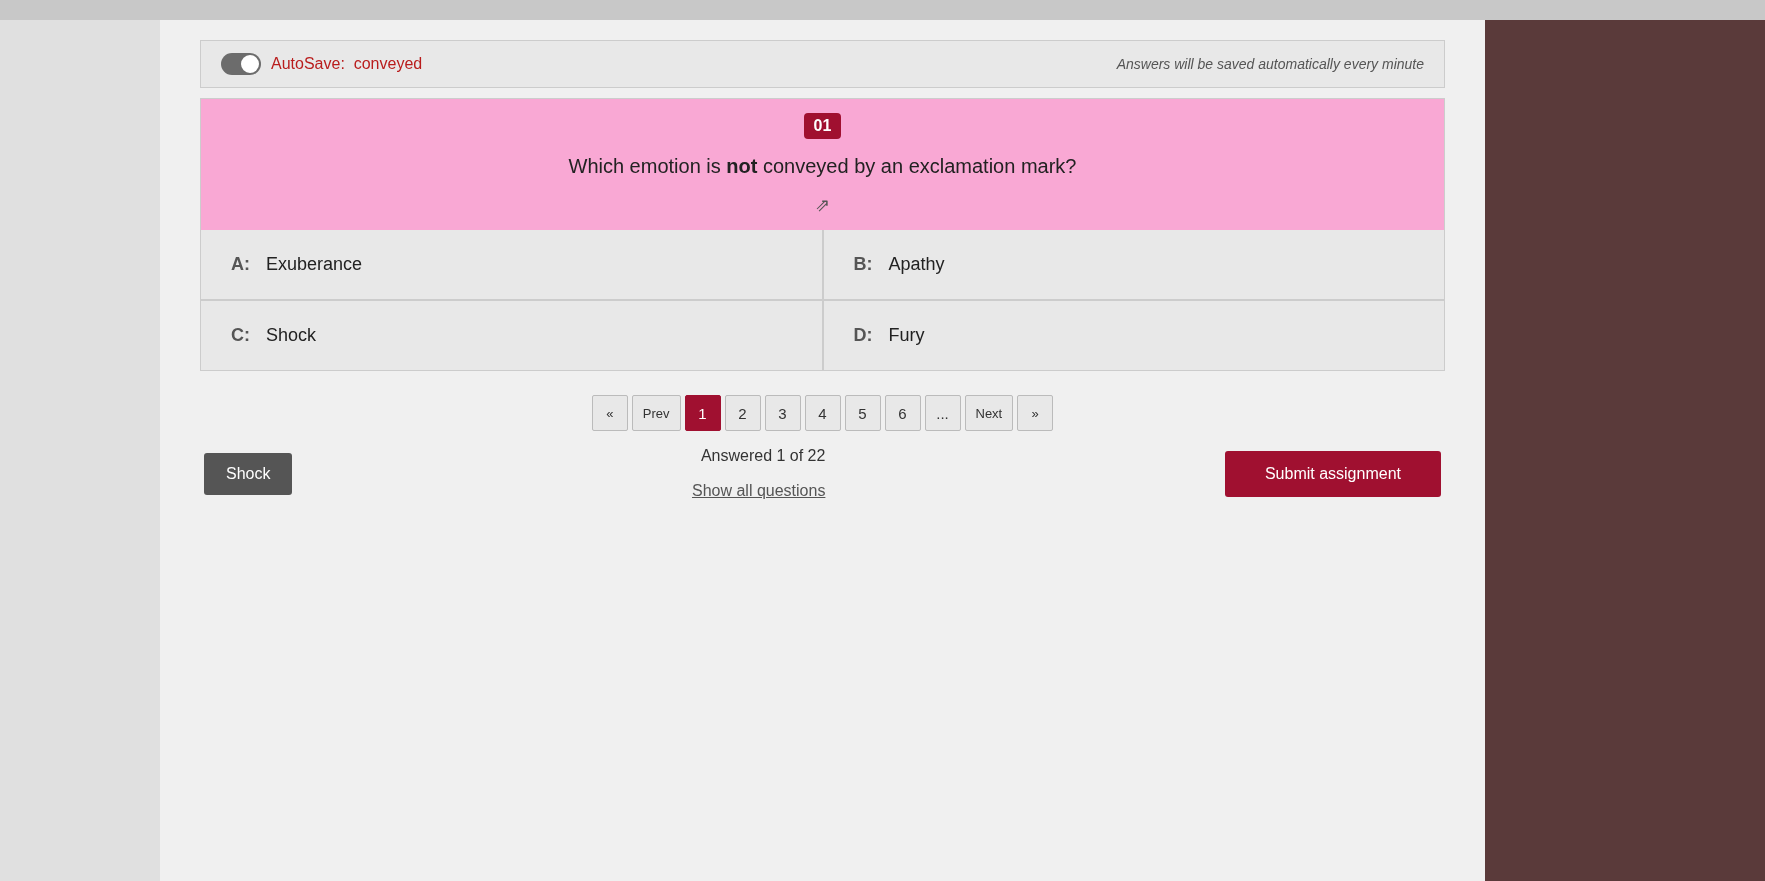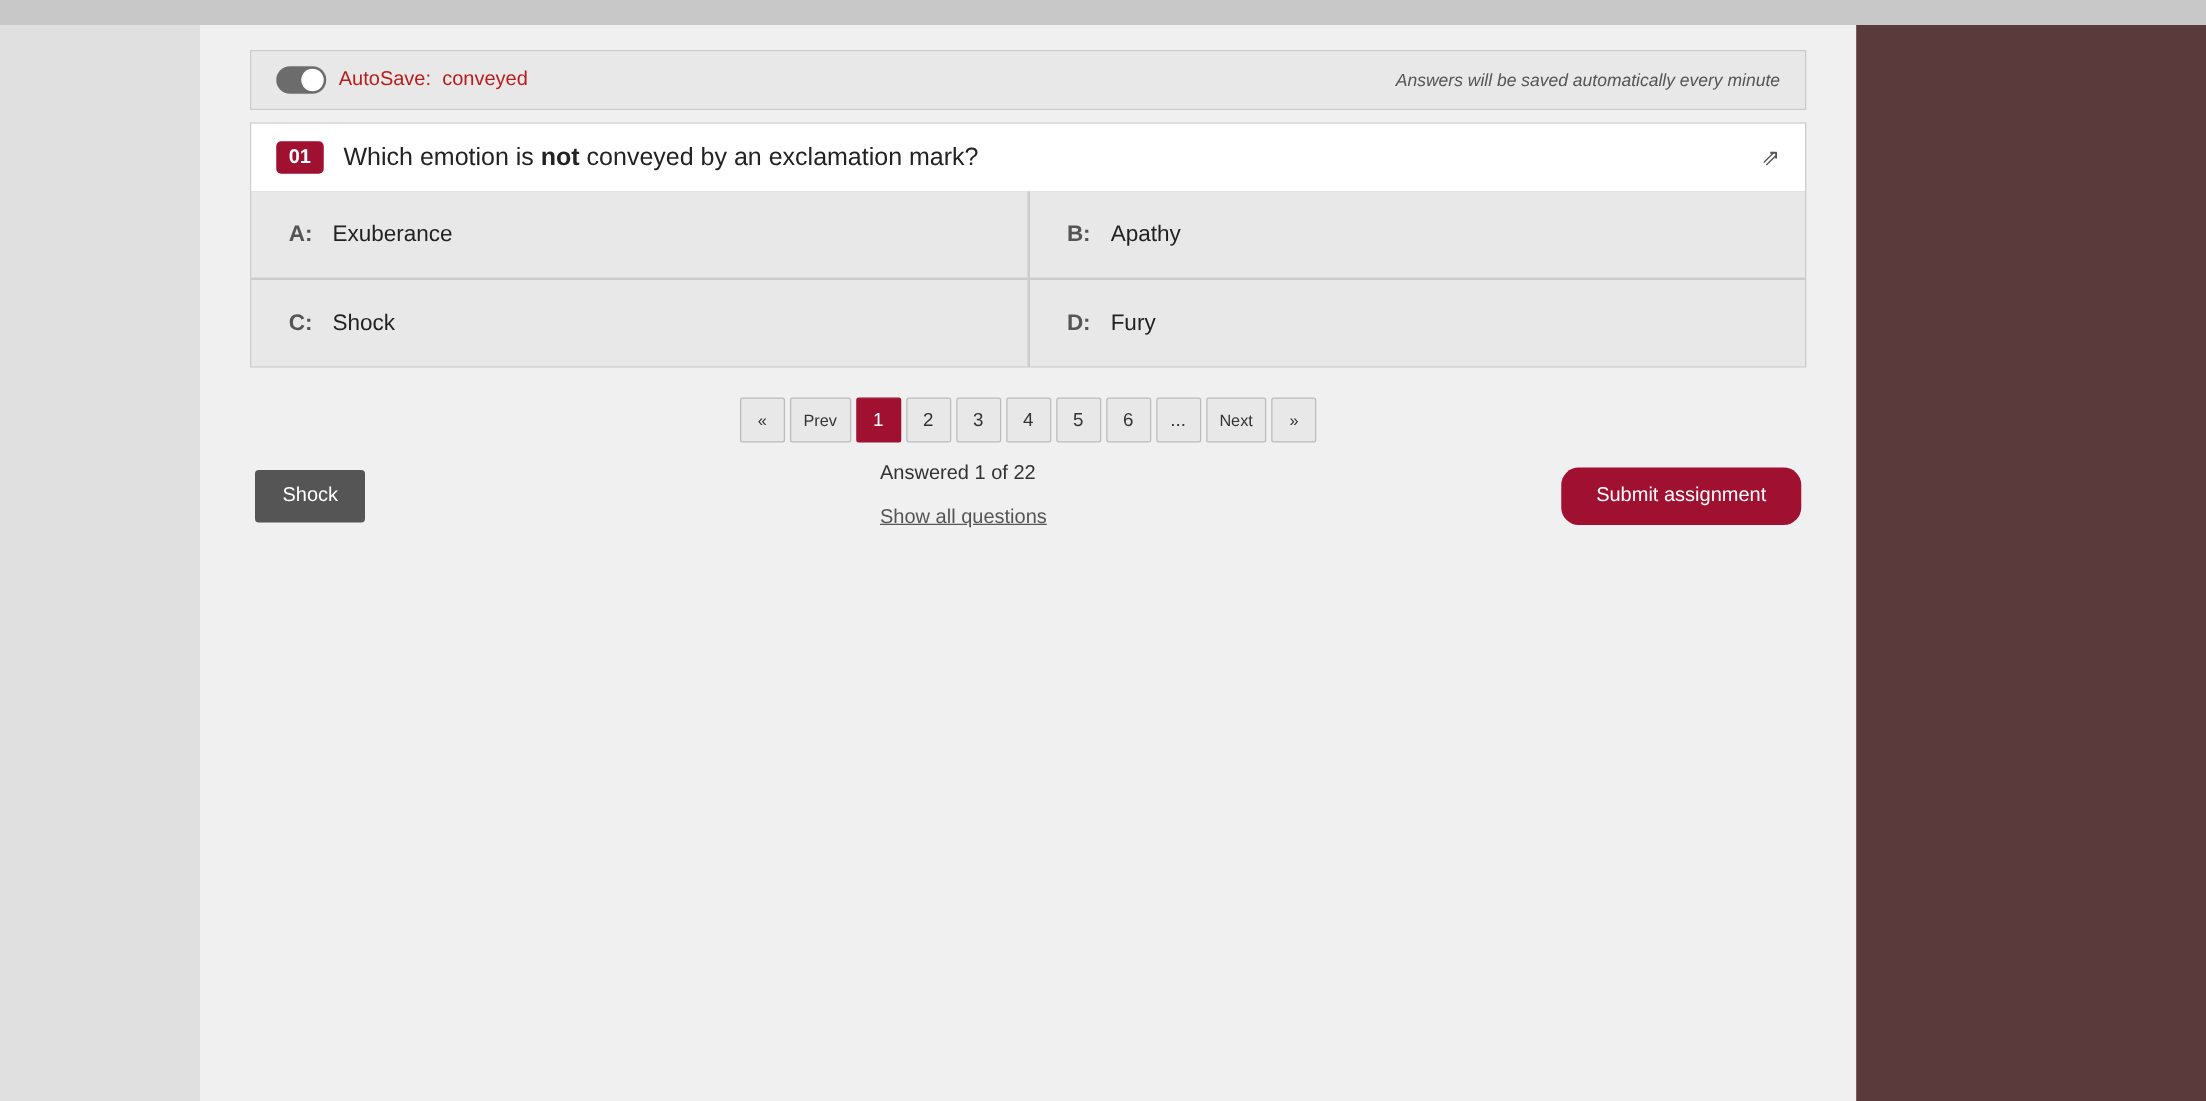--- a/index.html
+++ b/index.html
@@ -113,21 +113,22 @@
       background: #e8e8e8;
       border: 1px solid #ccc;
       margin-bottom: 2px;
     }
 
     .question-header {
       display: flex;
       align-items: center;
       padding: 14px 20px;
       gap: 16px;
-      background: #ffffff;
+      background: #f9a8d4;
+      flex-direction: column;
     }
 
     .question-number {
       background: #a01030;
       color: white;
       font-size: 16px;
       font-weight: bold;
       padding: 4px 10px;
       border-radius: 4px;
       min-width: 36px;
@@ -219,45 +220,45 @@
       background: #555;
       color: white;
       border: none;
       padding: 12px 22px;
       font-size: 16px;
       cursor: pointer;
       border-radius: 3px;
     }
 
     .footer-center {
-      text-align: left;
+      text-align: right;
     }
 
     .answered-text {
       font-size: 16px;
       color: #333;
     }
 
     .show-all-link {
       font-size: 16px;
       color: #555;
       text-decoration: underline;
       cursor: pointer;
       display: block;
       margin-top: 17px;
     }
 
     .submit-button {
       background: #a01030;
       color: white;
       border: none;
-      padding: 14px 28px;
-      font-size: 16px;
-      cursor: pointer;
-      border-radius: 14px;
+      padding: 14px 40px;
+      font-size: 16px;
+      cursor: pointer;
+      border-radius: 3px;
       text-align: right;
     }
   </style>
 </head>
 <body>
 
 <div class="page-wrapper">
   <div class="left-sidebar"></div>
 
   <div class="main-content">

